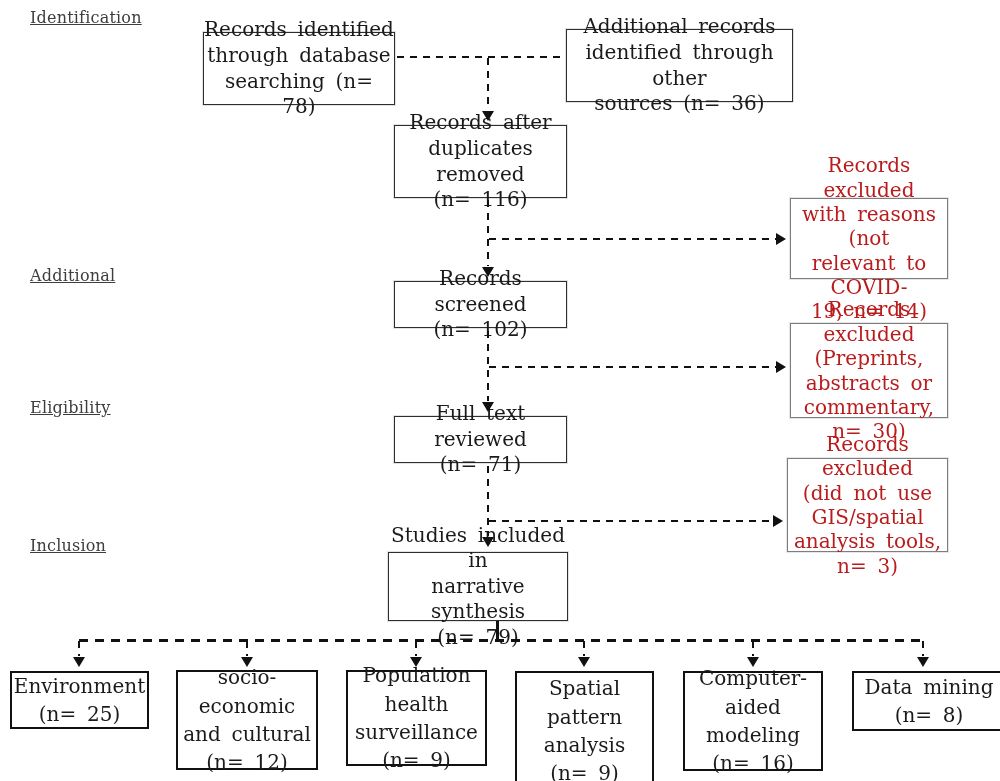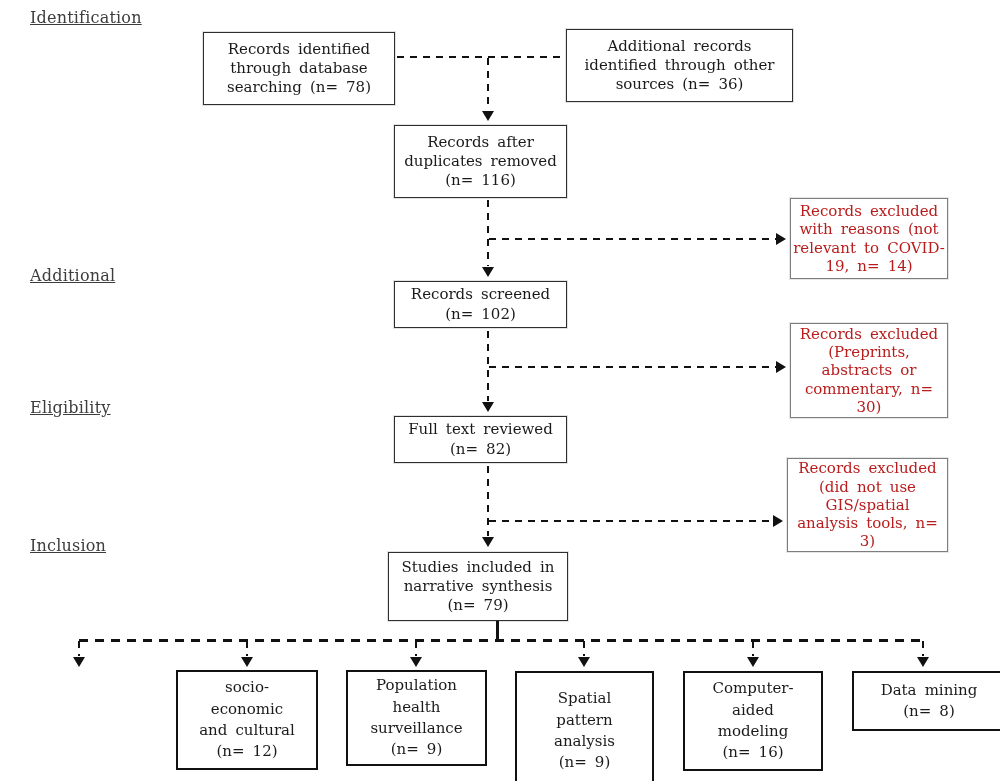--- a/index.html
+++ b/index.html
@@ -21,21 +21,21 @@
   }
   .box {
     position: absolute;
     display: flex;
     align-items: center;
     justify-content: center;
     text-align: center;
     white-space: pre-line;
     background: #ffffff;
     box-sizing: border-box;
-    font-size: 15px;
+    font-size: 20px;
     line-height: 1.28;
     word-spacing: 0.22em;
   }
   .fbox {
     border: 1.5px solid #2e2e2e;
     box-shadow: 0 0 0 1px #e2e2e2;
   }
   .gbox {
     border: 1.5px solid #7d7d7d;
     color: #b91c1c;
@@ -97,38 +97,40 @@
   <div class="box fbox" style="left:566px; top:29px; width:227px; height:73px;">Additional records
 identified through other
 sources (n= 36)</div>
 
   <div class="box fbox" style="left:394px; top:125px; width:173px; height:73px;">Records after
 duplicates removed
 (n= 116)</div>
   <div class="box fbox" style="left:394px; top:281px; width:173px; height:47px;">Records screened
 (n= 102)</div>
   <div class="box fbox" style="left:394px; top:416px; width:173px; height:47px;">Full text reviewed
-(n= 82)</div>
+(n= 71)</div>
   <div class="box fbox" style="left:388px; top:552px; width:180px; height:69px;">Studies included in
 narrative synthesis
 (n= 79)</div>
 
   <div class="box gbox" style="left:790px; top:198px; width:158px; height:81px;">Records excluded
 with reasons (not
 relevant to COVID-
 19, n= 14)</div>
   <div class="box gbox" style="left:790px; top:323px; width:158px; height:95px;">Records excluded
 (Preprints,
 abstracts or
 commentary, n= 30)</div>
   <div class="box gbox" style="left:787px; top:458px; width:161px; height:94px;">Records excluded
 (did not use
 GIS/spatial
 analysis tools, n= 3)</div>
 
+  <div class="box cbox" style="left:10px;  top:671px; width:139px; height:58px;">Environment
+(n= 25)</div>
   <div class="box cbox" style="left:176px; top:670px; width:142px; height:100px;">socio-
 economic
 and cultural
 (n= 12)</div>
   <div class="box cbox" style="left:346px; top:670px; width:141px; height:96px;">Population
 health
 surveillance
 (n= 9)</div>
   <div class="box cbox" style="left:515px; top:671px; width:139px; height:120px;">Spatial
 pattern

